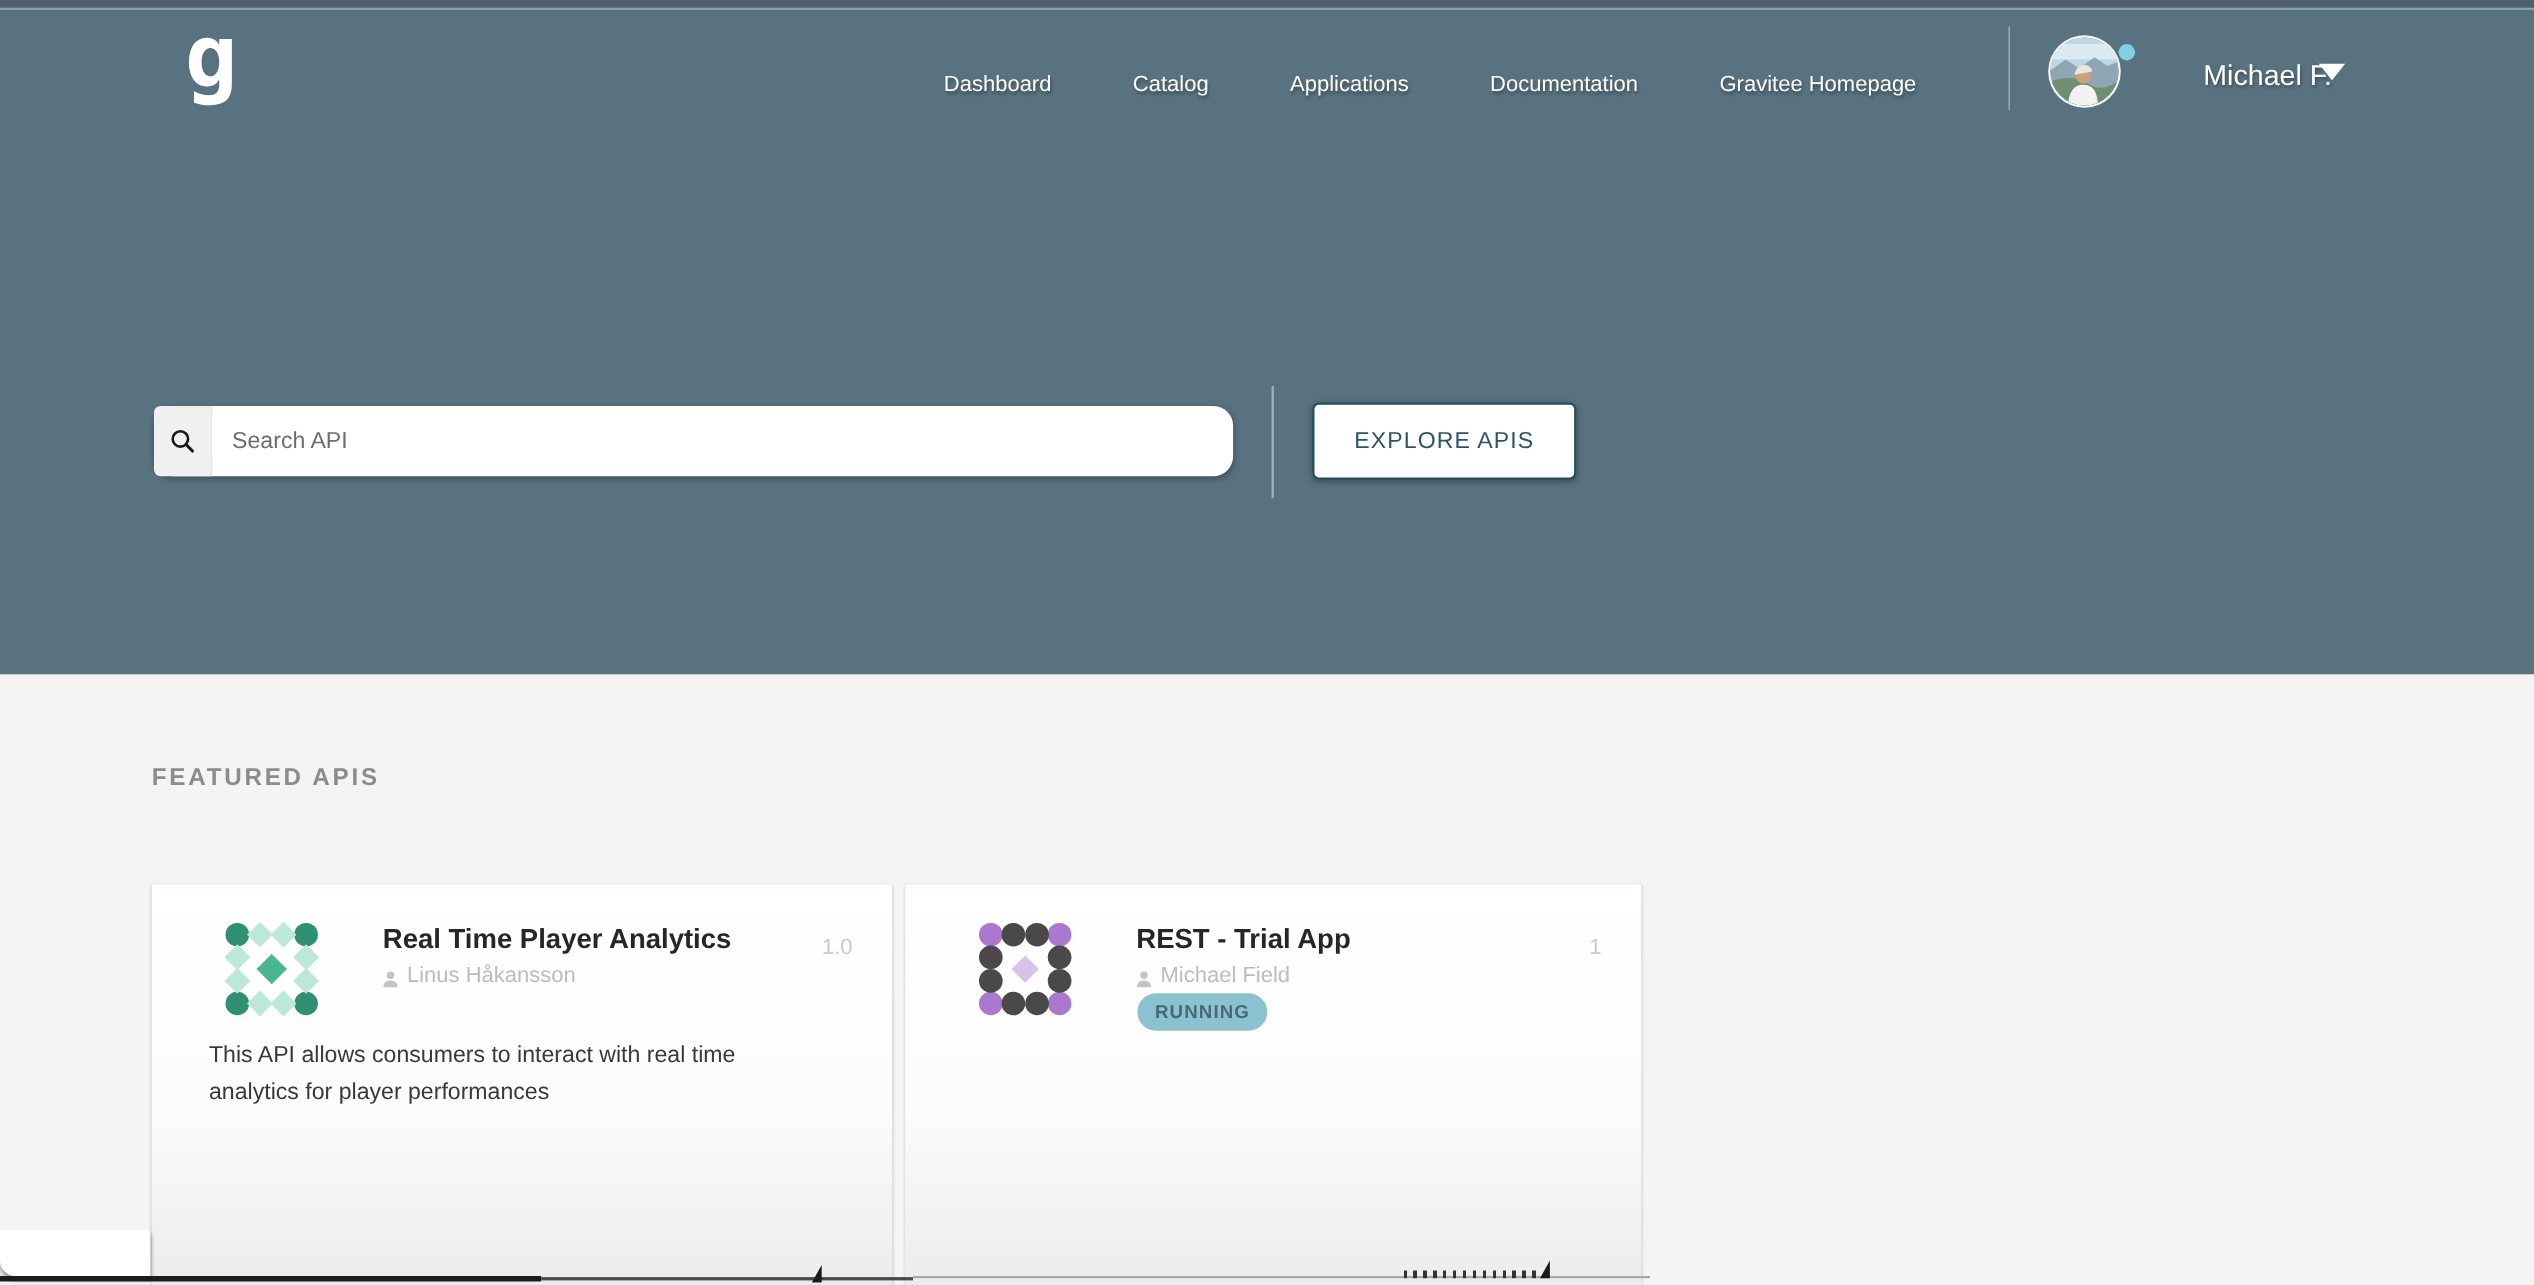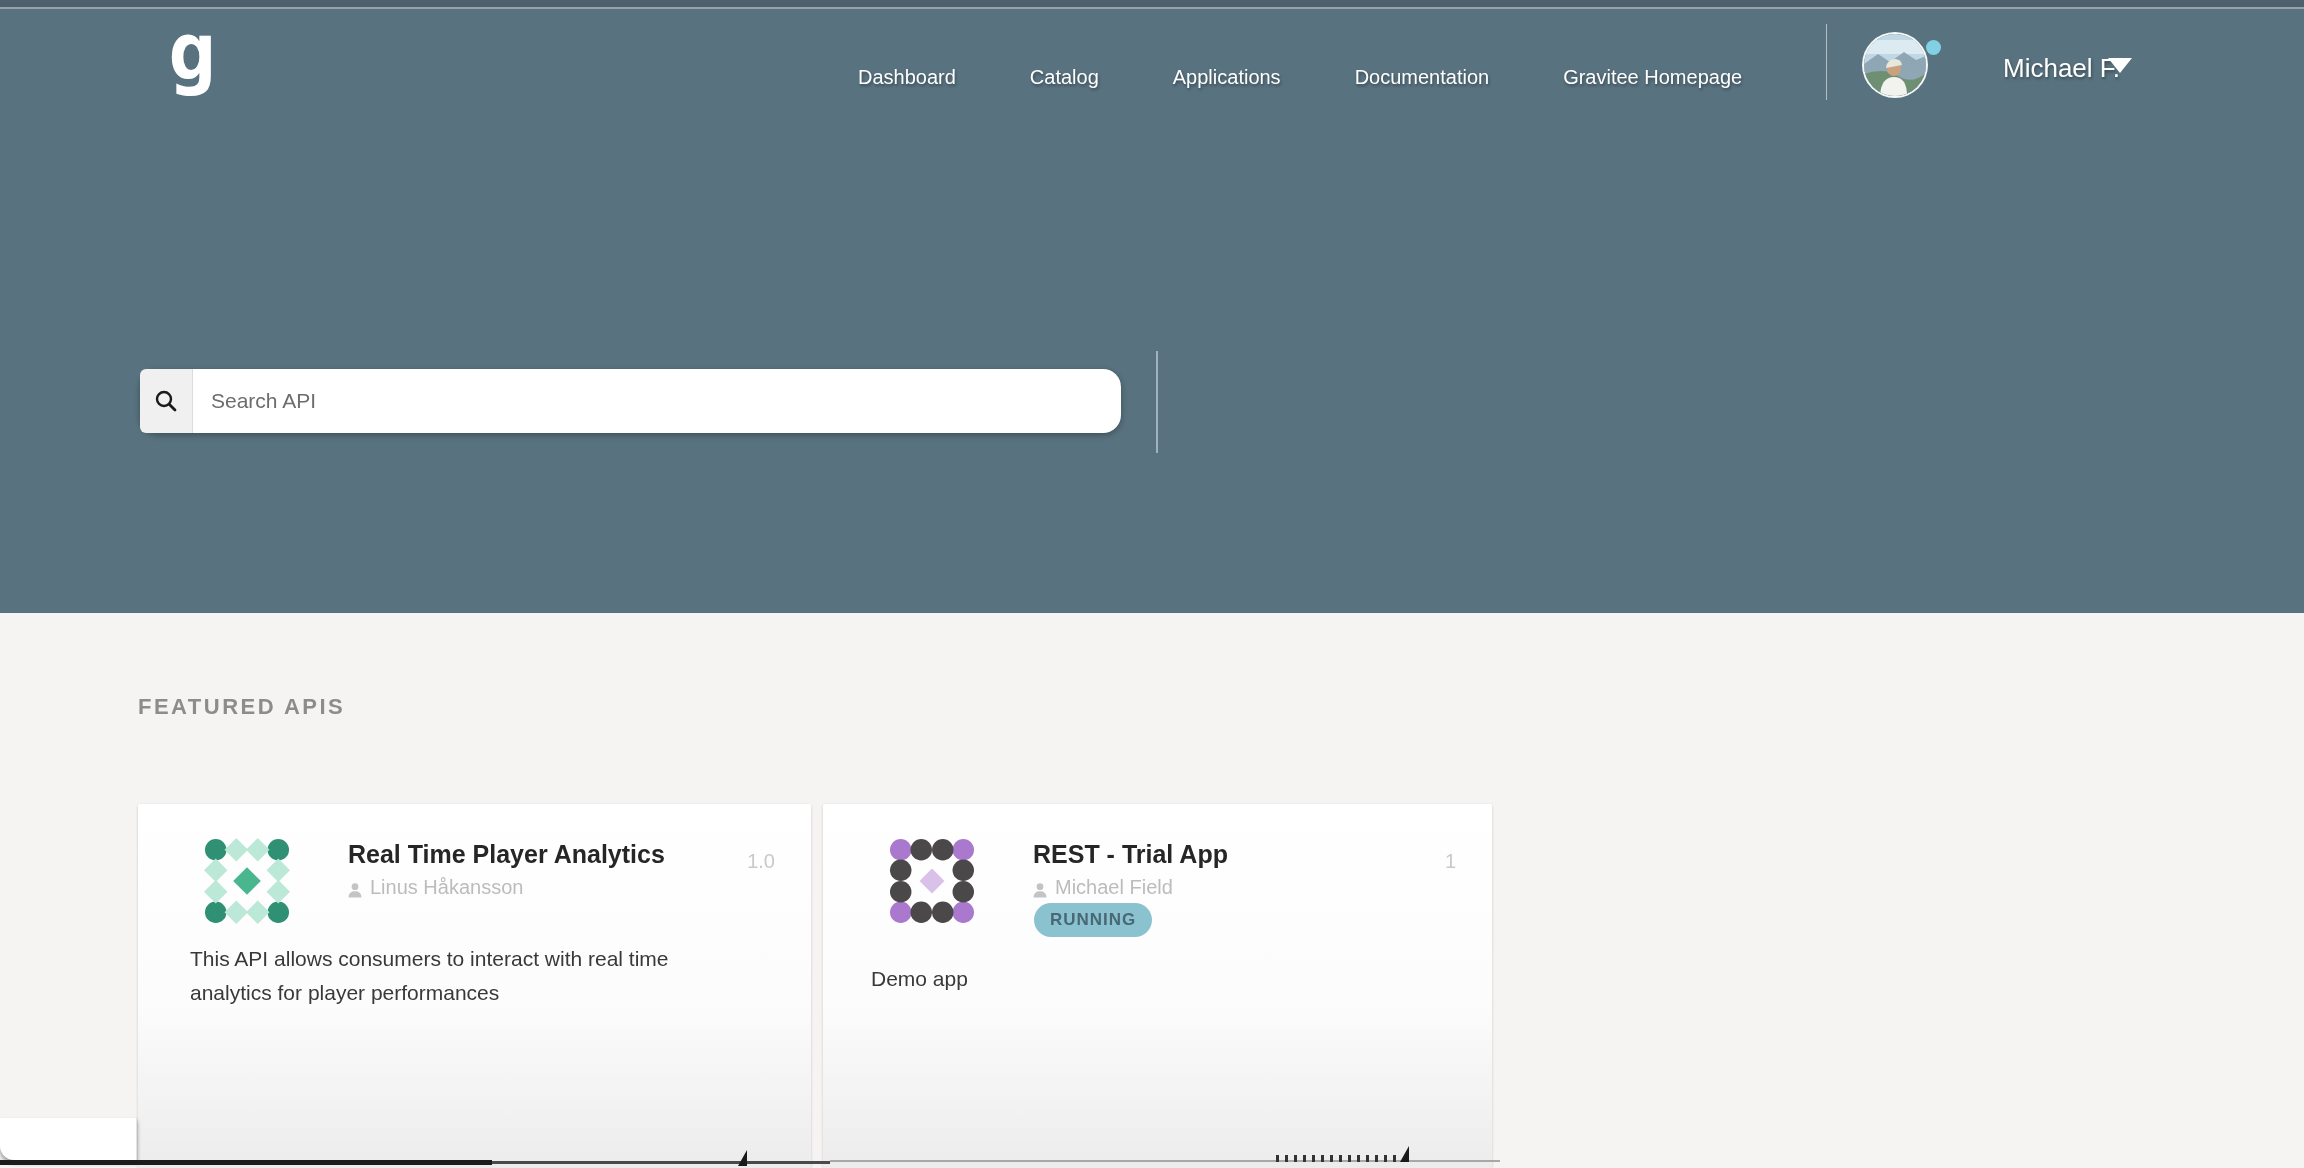--- a/index.html
+++ b/index.html
@@ -189,20 +189,21 @@
         <svg width="26" height="26" viewBox="0 0 26 26">
           <circle cx="11" cy="11" r="7" fill="none" stroke="#1a1a1a" stroke-width="2.4"></circle>
           <line x1="16.2" y1="16.2" x2="22" y2="22" stroke="#1a1a1a" stroke-width="2.8" stroke-linecap="round"></line>
         </svg>
       </div>
       <input class="search-input" type="text" placeholder="Search API" style="">
     </div>
 
     <div class="search-divider"></div>
 
+    <button class="explore-btn">EXPLORE APIS</button>
   </div>
 
   <div class="featured-heading">FEATURED APIS</div>
 
   <div class="card card-1">
     <svg class="api-icon" viewBox="0 0 88 88">
       <g fill="#2f9073">
         <circle cx="12" cy="12" r="11"></circle>
           <circle cx="76" cy="12" r="11"></circle>
         <circle cx="12" cy="76" r="11"></circle>
@@ -255,21 +256,20 @@
     <div class="card-title">REST - Trial App</div>
     <div class="owner-row">
       <svg width="18" height="18" viewBox="0 0 24 24" fill="#c4c4c4">
         <circle cx="12" cy="7.5" r="4.5"></circle>
         <path d="M3.5 21c0-4.7 3.8-7.3 8.5-7.3s8.5 2.6 8.5 7.3v1h-17z"></path>
       </svg>
       <span>Michael Field</span>
     </div>
     <div class="version">1</div>
     <div class="badge">RUNNING</div>
-    <div class="card-desc">Demo app</div>
   </div>
 
   <div class="toast-fragment"></div>
   <div class="frag-dark"></div>
   <div class="frag-mid"></div>
   <div class="frag-light"></div>
   <div class="frag-cursor-1"></div>
   <div class="frag-ticks"></div>
   <div class="frag-cursor-2"></div>
 

